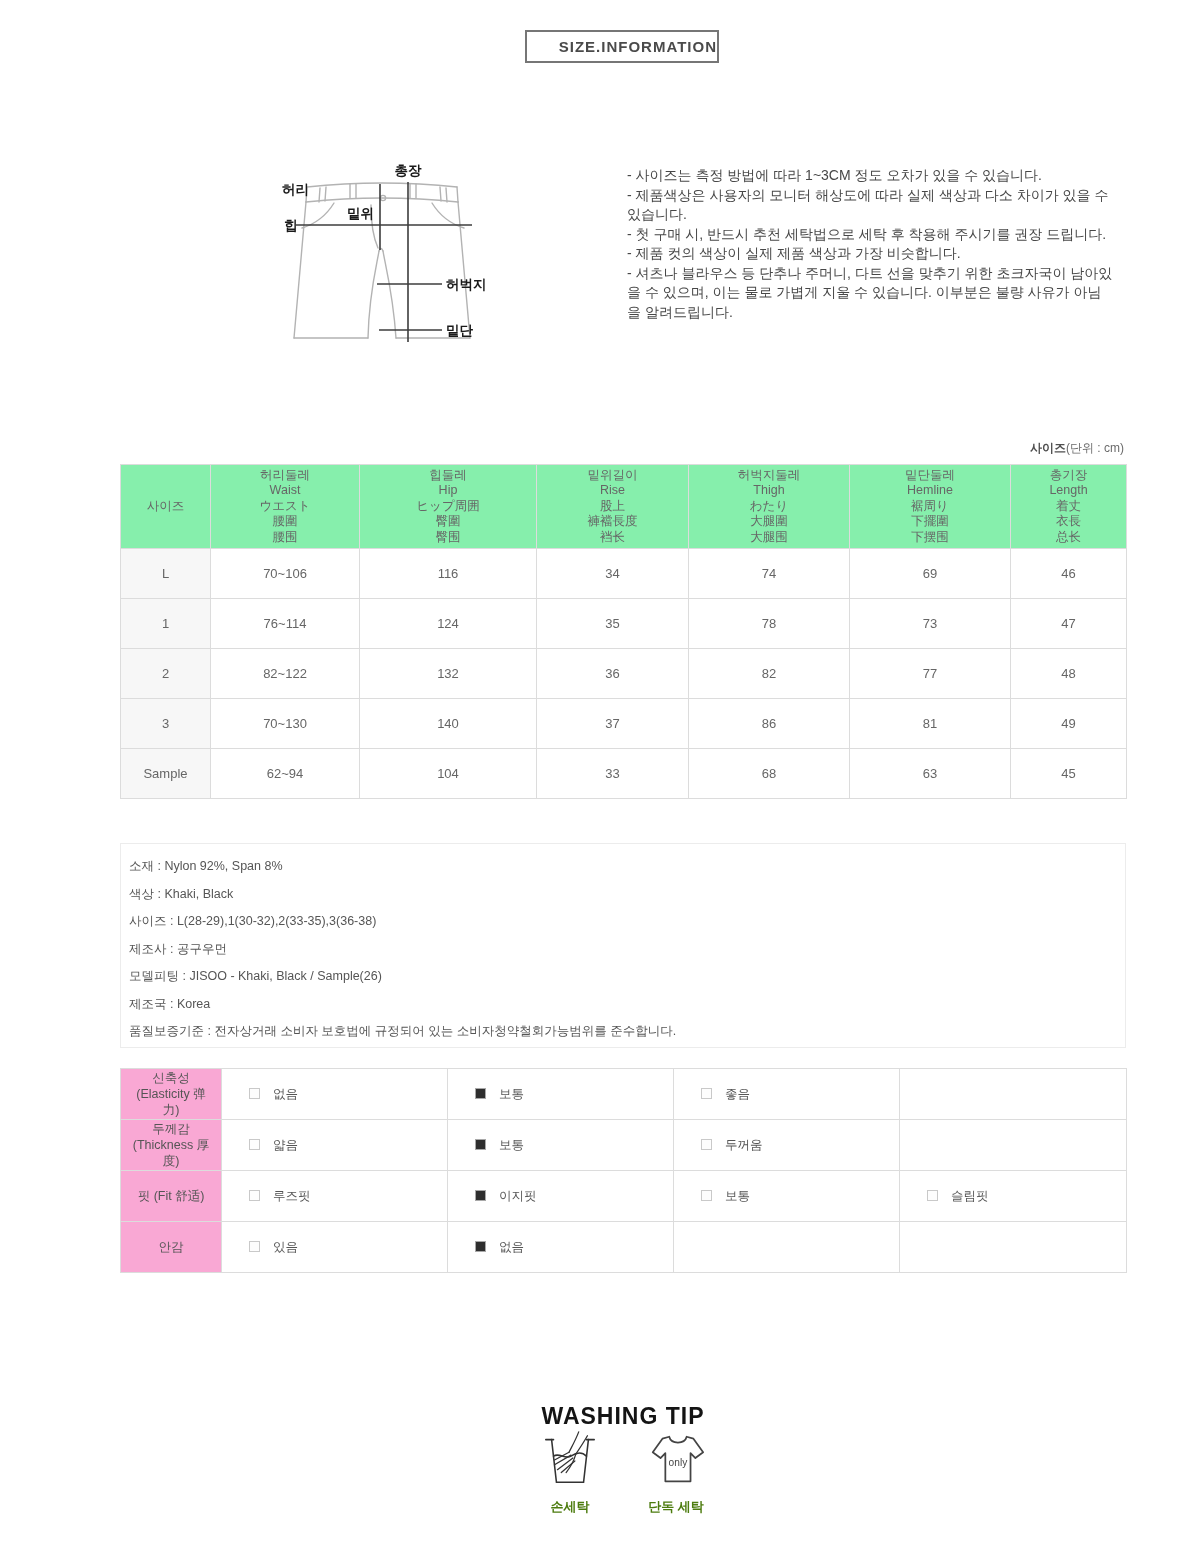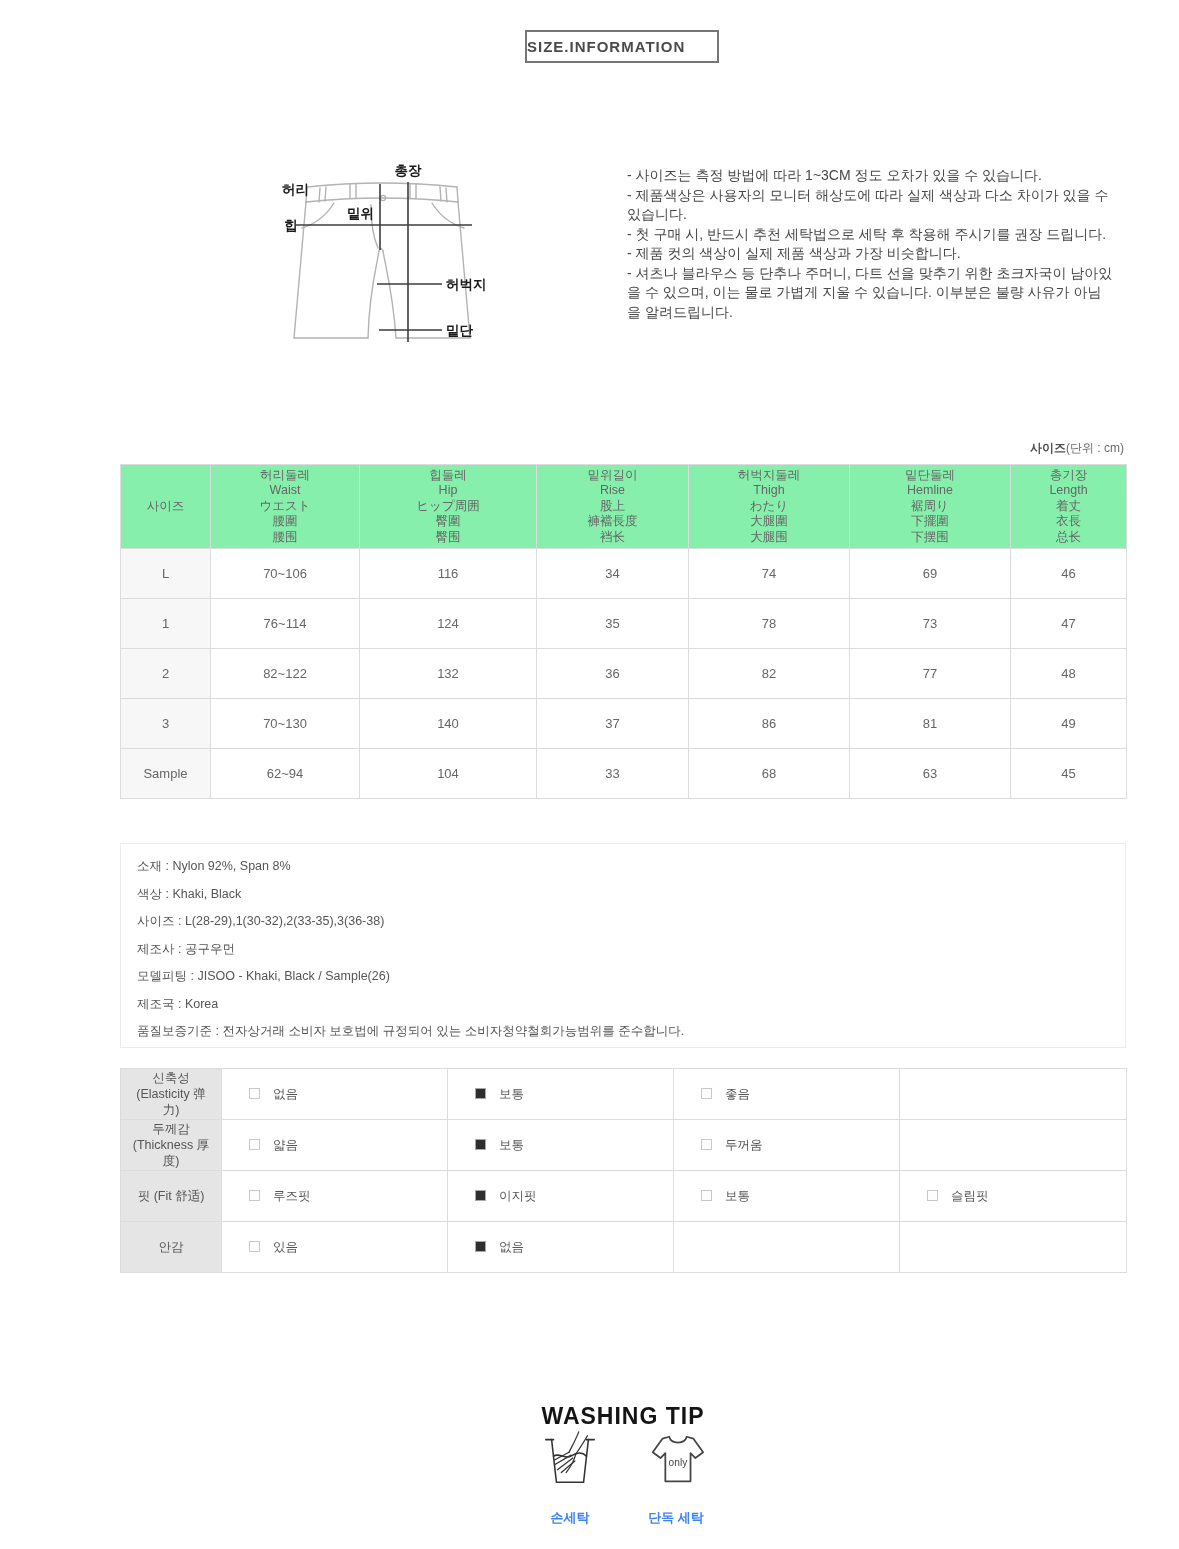--- a/index.html
+++ b/index.html
@@ -1,20 +1,20 @@
 <!DOCTYPE html>
 <html><head>
 <meta charset="utf-8">
 <style>
   * { margin:0; padding:0; box-sizing:border-box; }
   body { background:#fff; font-family:"Liberation Sans","DejaVu Sans",sans-serif; }
   .page { position:relative; width:1179px; height:1549px; background:#fff; overflow:hidden; }
 
   .title-box { position:absolute; left:525px; top:30px; width:194px; height:33px;
-    border:2px solid #767676; text-align:left; line-height:29px;
+    border:2px solid #767676; text-align:right; line-height:29px;
     font-size:15px; font-weight:bold; letter-spacing:1px; color:#4a4a4a; }
 
   .diagram { position:absolute; left:280px; top:158px; width:214px; height:196px; }
   .diagram svg { display:block; }
 
   .notes { position:absolute; left:627px; top:166px; width:487px;
     font-size:14px; line-height:19.5px; color:#474747; }
   .notes .note { margin:0; }
 
   .unit-label { position:absolute; right:55px; top:440px; font-size:12px; color:#6b6b6b; }
@@ -24,40 +24,40 @@
 
   .size-table { position:absolute; left:120px; top:464px; width:1006px; }
   .size-table td, .size-table th { border:1px solid #dcdcdc; text-align:center;
     vertical-align:middle; color:#666; font-weight:normal; }
   .size-table thead th { background:#86efac; height:84px; font-size:12.5px; line-height:15.5px; }
   .size-table tbody tr { height:50px; }
   .size-table tbody td { font-size:13px; }
   .size-table .rowhead { background:#f7f7f7; }
 
   .info-box { position:absolute; left:120px; top:843px; width:1006px; height:205px;
-    border:1px solid #ececec; padding:9px 16px; overflow:hidden; }
+    border:1px solid #ececec; padding:9px 8px; overflow:hidden; }
   .info-box .info-line { font-size:12.5px; line-height:27.5px; color:#555; }
 
   .spec-table { position:absolute; left:120px; top:1068px; width:1006px; }
   .spec-table td, .spec-table th { border:1px solid #dcdcdc; vertical-align:middle;
     color:#555; font-weight:normal; }
   .spec-table tr { height:51px; }
-  .spec-table .rowhead { background:#e5e5e5; text-align:center; font-size:12.5px;
+  .spec-table .rowhead { background:#f9a8d4; text-align:center; font-size:12.5px;
     line-height:16px; padding:0 8px;margin-top:48px; }
   .spec-table .opt { padding-left:27px; font-size:12.5px; }
   .cb { display:inline-block; width:11px; height:11px; background:#fdfdfd;
     border:1px solid #c9c9c9; margin-right:13px; vertical-align:-1px; }
   .cb.checked { background:#2e2e2e; border:1px solid #a8a8a8; }
 
   .wash-title { position:absolute; left:120px; top:1371px; width:1006px; text-align:center;
     font-size:23px; font-weight:bold; color:#141414; letter-spacing:1px;margin-top:32px; }
   .wash-icons { position:absolute; left:120px; top:1428px; width:1006px;
     display:flex; justify-content:center; gap:44px; }
   .wash-item { text-align:center; }
-  .wash-item .wash-label { margin-top:15px; font-size:13px; font-weight:bold; color:#3b82f6; }
+  .wash-item .wash-label { margin-top:4px; font-size:13px; font-weight:bold; color:#4d7c0f; }
 </style>
 </head>
 <body>
 
 <div class="page">
 
   <div class="title-box">SIZE.INFORMATION</div>
 
   <div class="diagram">
     <svg width="214" height="196" viewBox="0 0 214 196">

